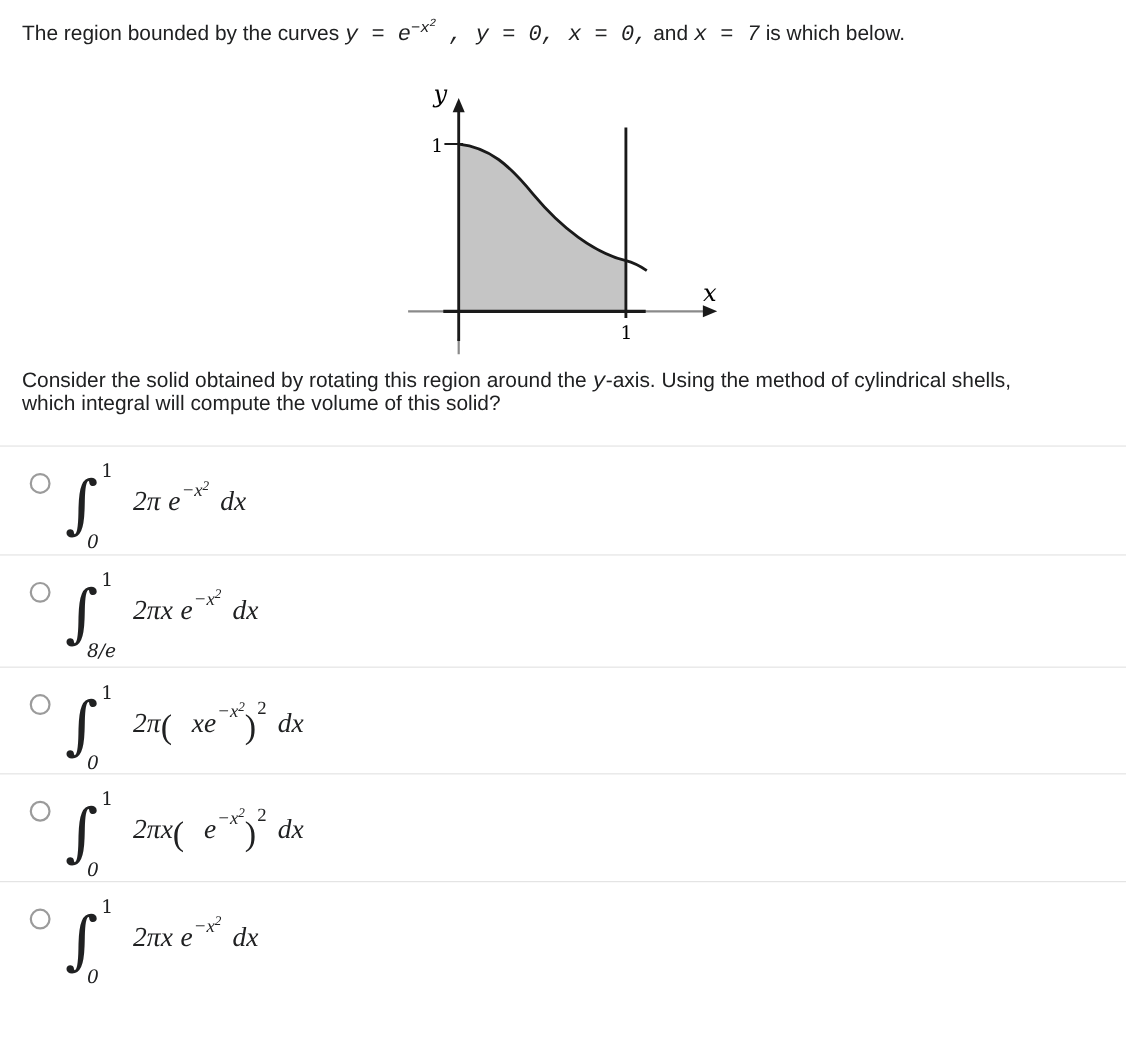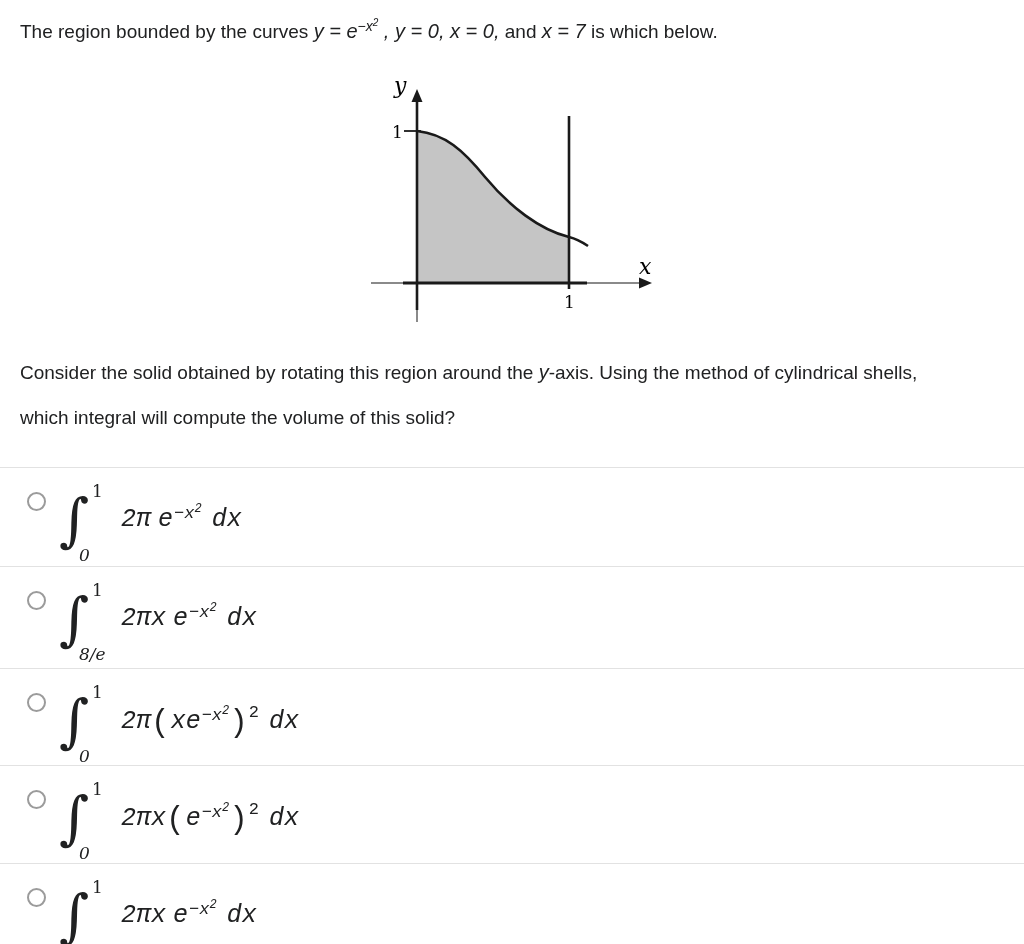--- a/index.html
+++ b/index.html
@@ -12,38 +12,37 @@
     overflow: hidden;
   }
   
   .title {
     padding: 16px 20px 0 20px;
     font-size: 19px;
     line-height: 30px;
     white-space: nowrap;
   }
   .math {
-    font-family: Liberation Sans, sans-serif;
+    font-family: Liberation Mono, monospace;
     font-style: italic;
     font-size: 20px;
   }
   .t-exp { font-size: 14px; position: relative; top: -7px; }
   .t-exp2 { font-size: 10px; position: relative; top: -5px; }
 
   
   .graph-wrap { margin: 20px auto 0 auto; width: 310px; transform: translateX(8px); }
   svg text { font-family: "DejaVu Serif", serif; }
   .svg-italic { font-style: italic; }
 
   
   .prompt {
     padding: 0 20px;
-    margin-top: 14px;
     font-size: 19px;
-    line-height: 45px;
+    line-height: 20px;
     max-width: 950px;
   }
 
   
   .options { margin-top: 27px; }
   .option-row {
     border-top: 1px solid #e2e2e2;
     display: flex;
     align-items: flex-start;
     padding: 14px 0 0 27px;
@@ -90,39 +89,39 @@
     font-size: 17px;
   }
   .lim-lower {
     position: absolute;
     left: 24px; bottom: -3px;
     font-family: "DejaVu Serif", serif;
     font-style: italic;
     font-size: 17px;
   }
   .expr {
-    font-family: Liberation Mono, monospace;
+    font-family: Liberation Serif, serif;
     font-style: italic;
     font-size: 25px;
     display: flex;
-    align-items: flex-end;
+    align-items: center;
     margin-left: 4px;
     position: relative;
     top: -3px;
   }
   .base { margin-left: 7px; }
   .paren {
     font-style: normal;
     font-size: 31px;
     position: relative;
     top: 2px;
     line-height: 1;
   }
   .paren:empty { display: none; }
-  .open:not(:empty) + .base { margin-left: 1px; }
+  .open:not(:empty) + .base { margin-left: 18px; }
   .exp-grp {
     display: inline-flex;
     align-items: baseline;
     font-size: 17px;
     position: relative;
     top: -11px;
     margin-left: 1px;
   }
   .exp-sup { font-size: 12px; position: relative; top: -6px; }
   .outer {

